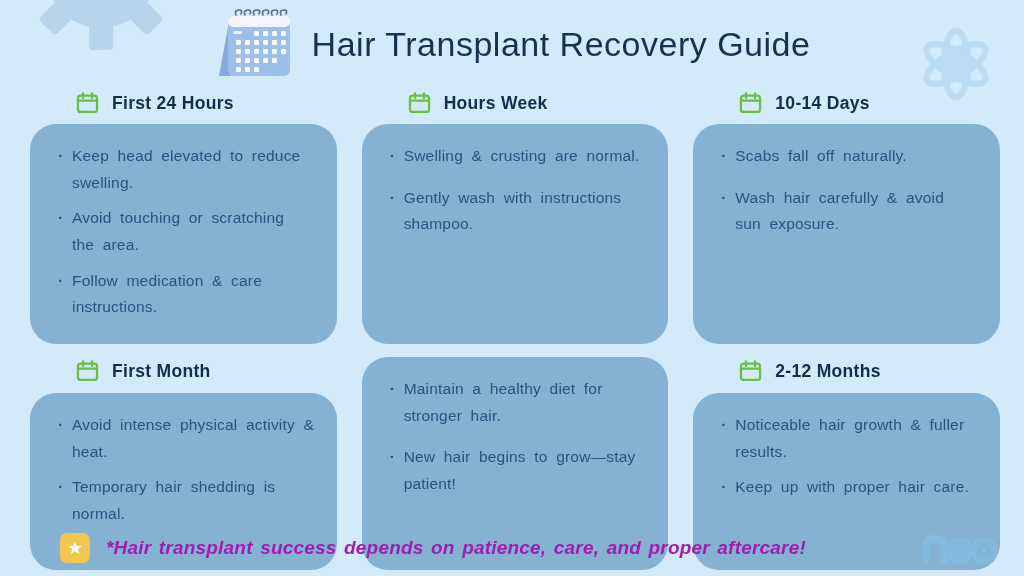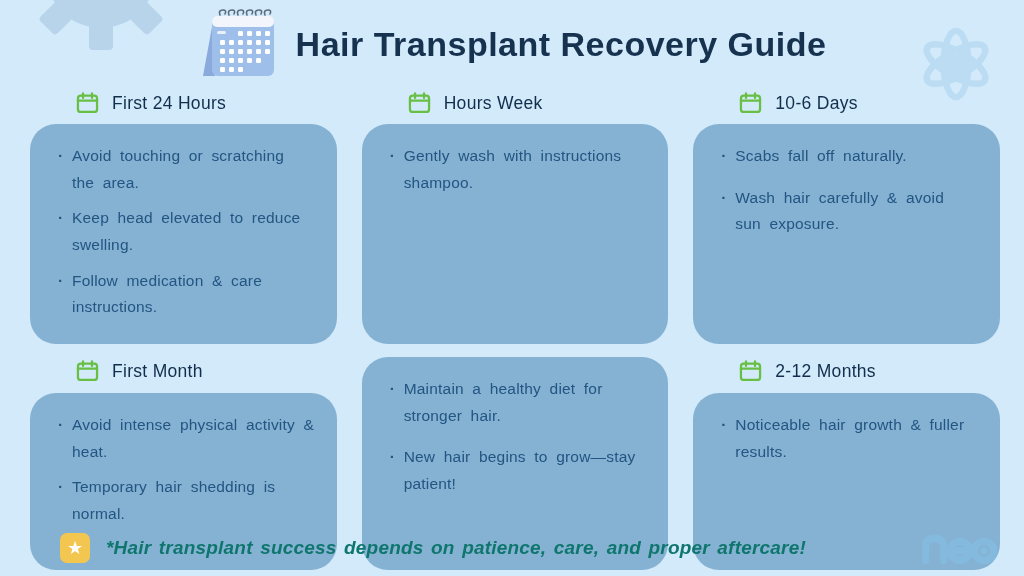--- a/index.html
+++ b/index.html
@@ -39,21 +39,21 @@
     left: 0;
     width: 100%;
     display: flex;
     justify-content: center;
     align-items: center;
     gap: 16px;
   }
   .header-cal { width: 82px; height: 76px; flex: 0 0 auto; }
   .page-title {
     font-size: 34px;
-    font-weight: 700;
+    font-weight: 400;
     color: #16324f;
     letter-spacing: 0.5px;
   }
 
   
   .grid {
     position: absolute;
     top: 88px;
     left: 30px;
     width: 970px;
@@ -67,21 +67,21 @@
     display: flex;
     align-items: center;
     gap: 11px;
     margin-left: 44px;
     height: 30px;
     margin-bottom: 6px;
   }
   .card-head .cal-ic { width: 27px; height: 27px; flex: 0 0 auto; }
   .card-title {
     font-size: 17.5px;
-    font-weight: 400;
+    font-weight: 700;
     color: #122e4c;
     letter-spacing: 0.3px;
   }
   .card {
     background: #85b2d3;
     border-radius: 26px;
     min-height: 177px;
     padding: 19px 22px 14px 28px;
     flex: 1;
   }
@@ -124,21 +124,21 @@
     align-items: center;
     justify-content: center;
     margin-left: 30px;
     flex: 0 0 auto;
   }
   .footer-note {
     margin-left: 16px;
     font-size: 19px;
     font-weight: 700;
     font-style: italic;
-    color: #0f766e;
+    color: #a21caf;
     letter-spacing: 0.2px;
     word-spacing: 2px;
   }
   .neo-logo { margin-left: auto; width: 82px; height: 40px; }
 </style>
 </head>
 <body>
 
 <div class="page">
 
@@ -219,53 +219,54 @@
         <svg class="cal-ic" viewBox="0 0 24 24" fill="none" stroke="#69bf44" stroke-width="2" stroke-linecap="round">
           <line x1="8" y1="3" x2="8" y2="7"></line>
             <line x1="16" y1="3" x2="16" y2="7"></line>
           <rect x="3.5" y="5" width="17" height="14.5" rx="2.5"></rect>
           <line x1="3.5" y1="9.5" x2="20.5" y2="9.5"></line>
         </svg>
         <span class="card-title">First 24 Hours</span>
       </div>
       <div class="card">
         <ul>
+          <li>Keep head elevated to reduce swelling.</li>
           <li>Avoid touching or scratching the area.</li>
-          <li>Keep head elevated to reduce swelling.</li>
           <li>Follow medication &amp; care instructions.</li>
         </ul>
       </div>
     </section>
 
     <section class="card-block">
       <div class="card-head">
         <svg class="cal-ic" viewBox="0 0 24 24" fill="none" stroke="#69bf44" stroke-width="2" stroke-linecap="round">
           <line x1="8" y1="3" x2="8" y2="7"></line>
             <line x1="16" y1="3" x2="16" y2="7"></line>
           <rect x="3.5" y="5" width="17" height="14.5" rx="2.5"></rect>
           <line x1="3.5" y1="9.5" x2="20.5" y2="9.5"></line>
         </svg>
         <span class="card-title">Hours Week</span>
       </div>
       <div class="card roomy">
         <ul>
+          <li>Swelling &amp; crusting are normal.</li>
           <li>Gently wash with instructions shampoo.</li>
         </ul>
       </div>
     </section>
 
     <section class="card-block">
       <div class="card-head">
         <svg class="cal-ic" viewBox="0 0 24 24" fill="none" stroke="#69bf44" stroke-width="2" stroke-linecap="round">
           <line x1="8" y1="3" x2="8" y2="7"></line>
             <line x1="16" y1="3" x2="16" y2="7"></line>
           <rect x="3.5" y="5" width="17" height="14.5" rx="2.5"></rect>
           <line x1="3.5" y1="9.5" x2="20.5" y2="9.5"></line>
         </svg>
-        <span class="card-title">10-6 Days</span>
+        <span class="card-title">10-14 Days</span>
       </div>
       <div class="card roomy">
         <ul>
           <li>Scabs fall off naturally.</li>
           <li>Wash hair carefully &amp; avoid sun exposure.</li>
         </ul>
       </div>
     </section>
 
     <section class="card-block">
@@ -301,20 +302,21 @@
           <line x1="8" y1="3" x2="8" y2="7"></line>
             <line x1="16" y1="3" x2="16" y2="7"></line>
           <rect x="3.5" y="5" width="17" height="14.5" rx="2.5"></rect>
           <line x1="3.5" y1="9.5" x2="20.5" y2="9.5"></line>
         </svg>
         <span class="card-title">2-12 Months</span>
       </div>
       <div class="card">
         <ul>
           <li>Noticeable hair growth &amp; fuller results.</li>
+          <li>Keep up with proper hair care.</li>
         </ul>
       </div>
     </section>
 
   </div>
 
   <div class="footer">
     <div class="star-badge">★</div>
     <p class="footer-note">*Hair transplant success depends on patience, care, and proper aftercare!</p>
     <svg class="neo-logo" viewBox="0 0 112 52">

